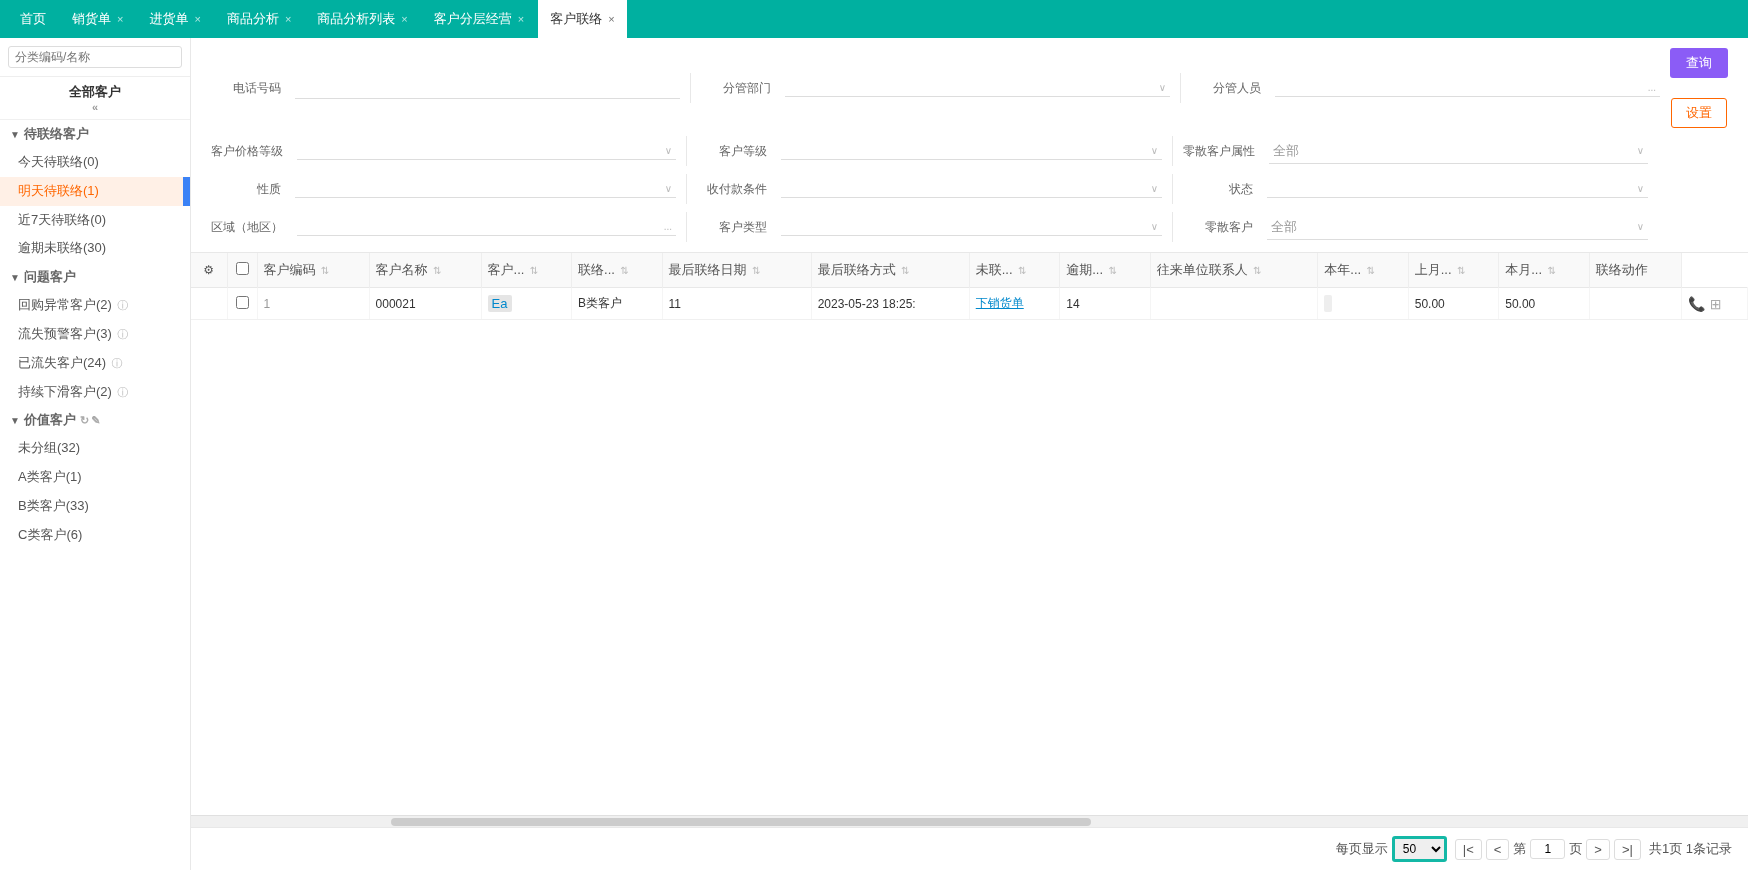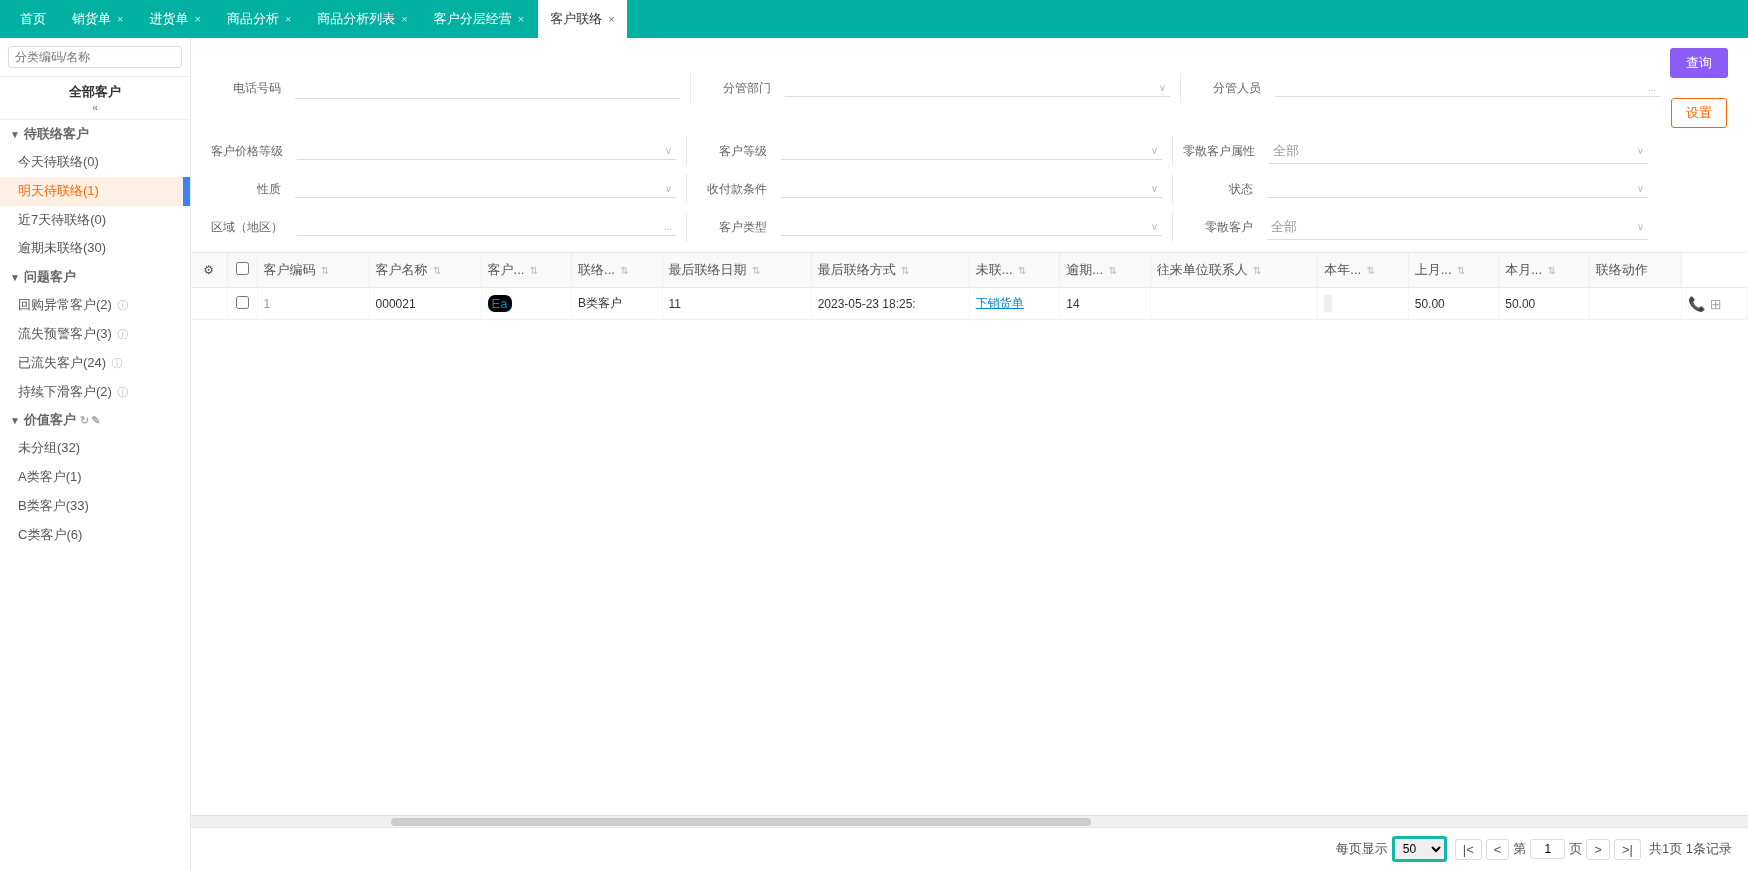--- a/index.html
+++ b/index.html
@@ -618,21 +618,21 @@
           </tr>
         </thead>
         <tbody id="table-body">
         <tr>
     <td class="no-cell"></td>
     <td class="checkbox-cell">
       <input type="checkbox" style="">
     </td>
     <td style="color:#999;">1</td>
     <td>000021</td>
-    <td style="color:#0088cc;cursor:pointer;"><span style="background:#000000;padding:1px 4px;border-radius:7px;">Ea</span></td>
+    <td style="color:#0088cc;cursor:pointer;"><span style="background:#e5e5e5;padding:1px 4px;border-radius:2px;">Ea</span></td>
     <td>B类客户</td>
     <td>11</td>
     <td>2023-05-23 18:25:</td>
     <td class="link-text">下销货单</td>
     <td>14</td>
     <td></td>
     <td><span style="background:#eee;padding:1px 4px;border-radius:2px;"></span></td>
     <td>50.00</td>
     <td>50.00</td>
     <td></td>

